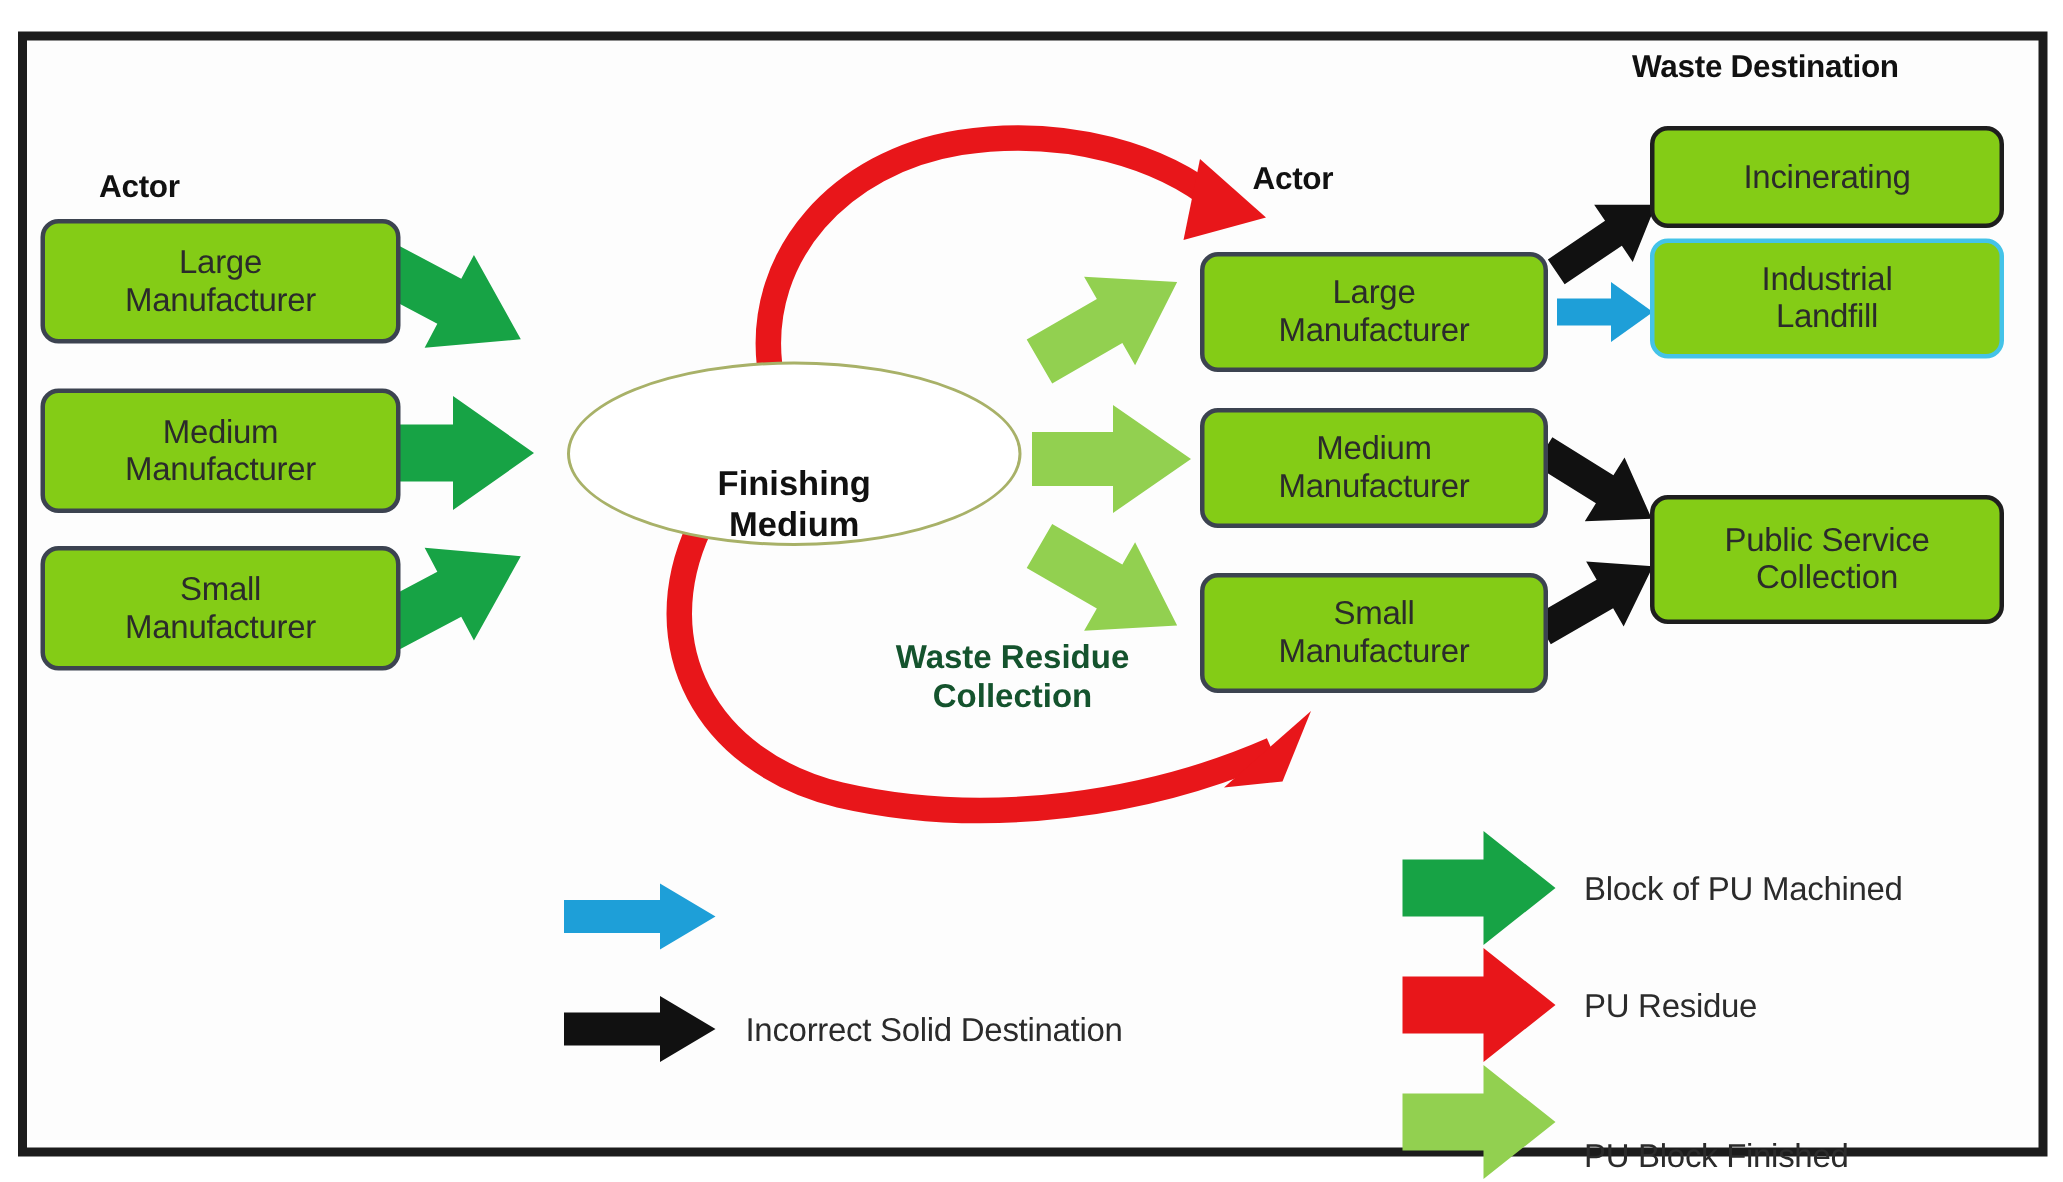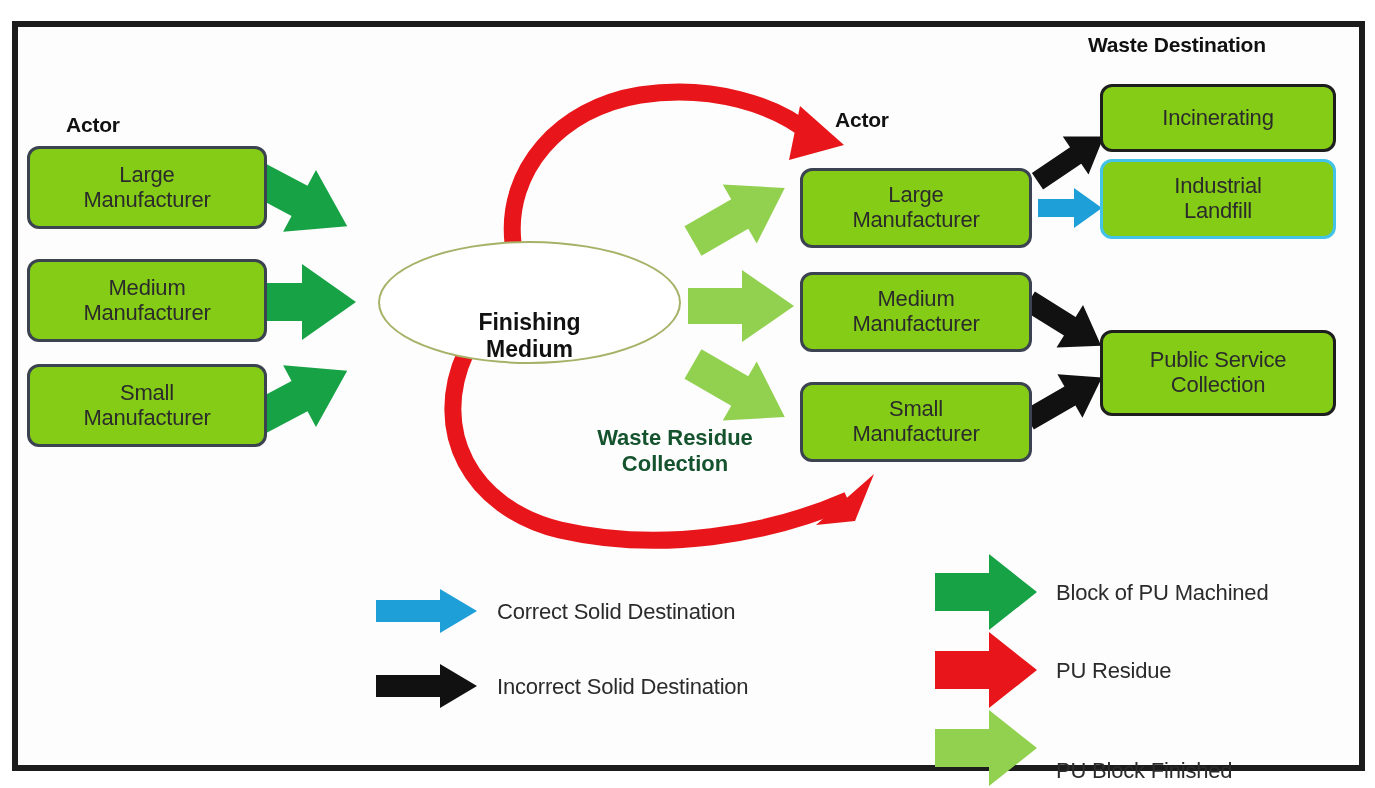--- a/index.html
+++ b/index.html
@@ -254,21 +254,20 @@
     </span>
   </div>
 
   <div class="node dark" style="left:1100px; top:330px; width:236px; height:86px;">
     <span>
       <span>Public Service</span><br>
       <span>Collection</span>
     </span>
   </div>
 
-  <div class="legend-label" style="left:497px; top:599px;">Correct Solid Destination</div>
 
   <div class="legend-label" style="left:1056px; top:580px;">Block of PU Machined</div>
 
   <div class="legend-label" style="left:497px; top:674px;">Incorrect Solid Destination</div>
 
   <div class="legend-label" style="left:1056px; top:658px;text-align:center;">PU Residue</div>
 
   <div class="legend-label" style="left:1056px; top:736px;margin-top:22px;">PU Block Finished</div>
 
 </div>

